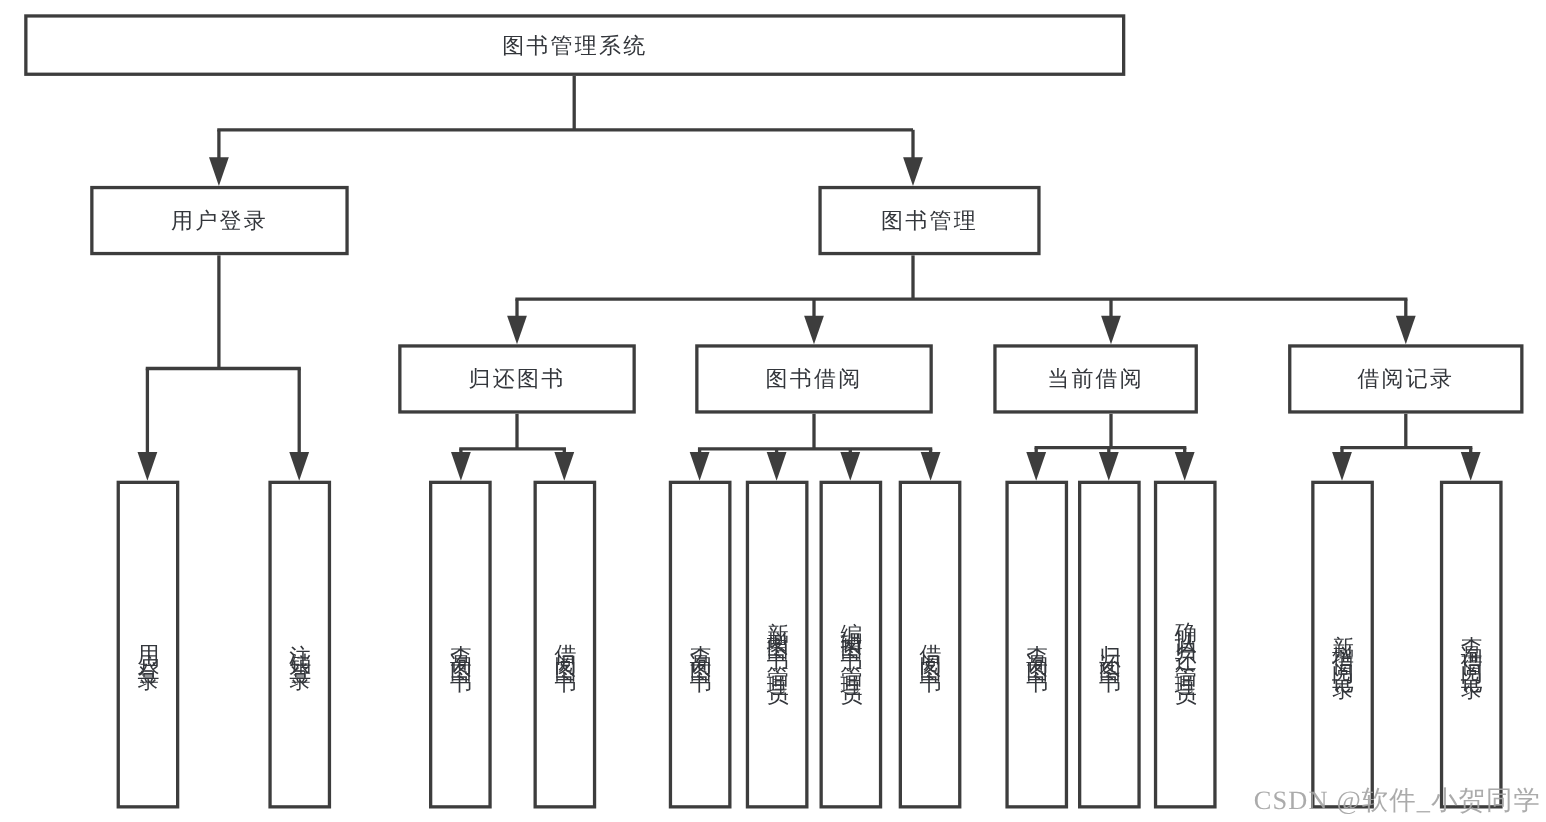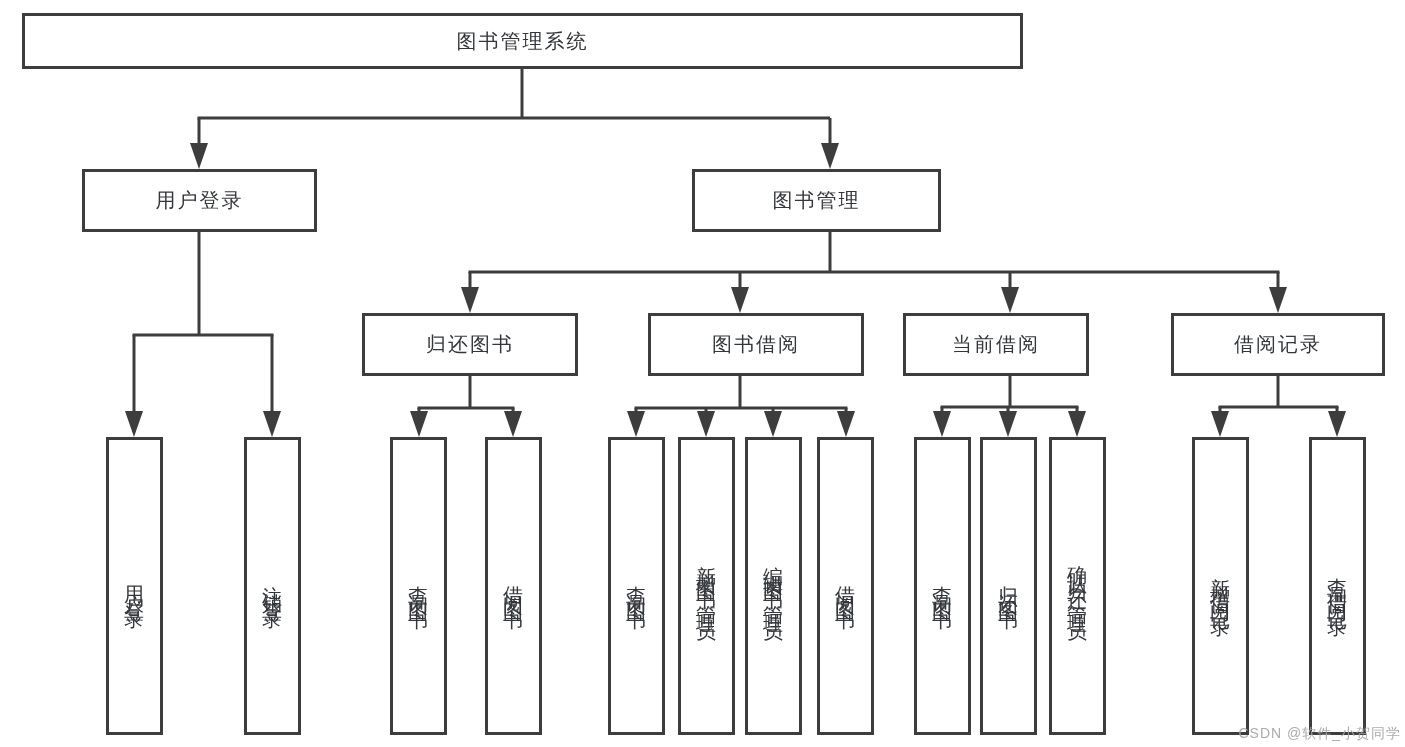--- a/index.html
+++ b/index.html
@@ -16,21 +16,21 @@
   .lvl1{left:22px;top:13px;width:1001px;height:56px;}
   .lvl2,.lvl3{top:169px;height:63px;}
   .lvl3{top:313px;}
   .leaf{top:437px;height:298px;}
   .leaf span{
     writing-mode:vertical-rl;text-orientation:mixed;
     letter-spacing:8px;line-height:1;font-size:20px;
   }
   .watermark{
     position:absolute;z-index:3;right:4px;bottom:4px;
-    color:rgba(164,164,164,0.92);font-size:14px;letter-spacing:1px;
+    color:rgba(164,164,164,0.92);font-size:24px;letter-spacing:1px;font-family:Liberation Serif, serif;
   }
 </style>
 </head>
 <body>
 
 <div class="canvas">
 
   <svg class="connectors" width="1405" height="747" viewBox="0 0 1405 747">
     <g stroke="#3d3d3d" stroke-width="3" fill="none">
 
@@ -100,28 +100,28 @@
     </g>
   </svg>
 
   <div class="box lvl1">
     <span>图书管理系统</span>
   </div>
 
   <div class="box lvl2" style="left:82px;width:235px;">
     <span>用户登录</span>
   </div>
-  <div class="box lvl2" style="left:692px;width:249px;">
+  <div class="box lvl2" style="left:744px;width:202px;">
     <span>图书管理</span>
   </div>
 
   <div class="box lvl3" style="left:362px;width:216px;">
     <span>归还图书</span>
   </div>
-  <div class="box lvl3" style="left:632px;width:216px;margin-left:16px;">
+  <div class="box lvl3" style="left:632px;width:216px;">
     <span>图书借阅</span>
   </div>
   <div class="box lvl3" style="left:903px;width:186px;">
     <span>当前借阅</span>
   </div>
   <div class="box lvl3" style="left:1171px;width:214px;">
     <span>借阅记录</span>
   </div>
 
   <div class="box leaf" style="left:106px;width:57px;">

